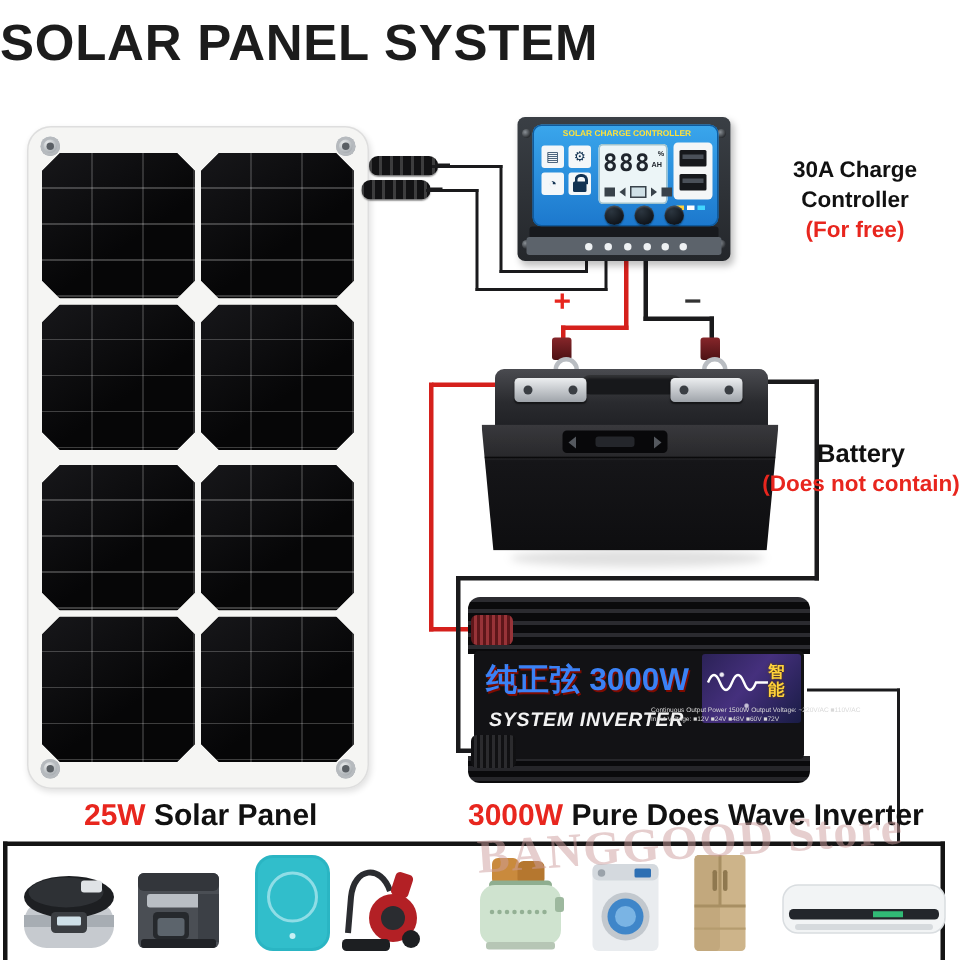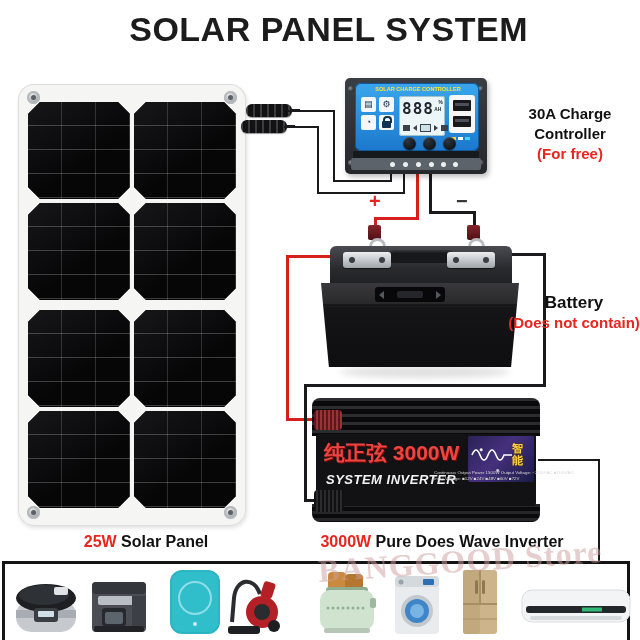--- a/index.html
+++ b/index.html
@@ -1,20 +1,20 @@
 <!DOCTYPE html>
 <html><head>
 <meta charset="utf-8">
 <style>
   html,body{margin:0;padding:0;}
   #stage{position:relative;width:640px;height:640px;background:#ffffff;overflow:hidden;
          font-family:"Liberation Sans",sans-serif;}
 
   
-  .title{position:absolute;left:0;top:10px;width:528px;text-align:right;
+  .title{position:absolute;left:0;top:10px;width:528px;text-align:left;
          font-size:34px;font-weight:900;color:#1c1c1c;letter-spacing:.5px;}
   .subtitle{position:absolute;left:0;top:47px;width:640px;text-align:center;
             font-size:19px;color:#2a2a2a;letter-spacing:1px;}
 
   
   .panel-frame{position:absolute;left:18px;top:84px;width:228px;height:442px;
                background:#f5f5f3;border-radius:16px;
                box-shadow:inset 0 0 0 1px #dedede,1px 2px 4px rgba(0,0,0,.12);}
   .grommet{position:absolute;width:13px;height:13px;border-radius:50%;
            background:radial-gradient(circle at 40% 35%,#eceeef,#9aa0a5 70%);
@@ -123,37 +123,37 @@
   .inv-fins-top{position:absolute;left:0;top:0;width:228px;height:38px;border-radius:8px 8px 0 0;
                 background:repeating-linear-gradient(to bottom,#2b2b30 0 3px,#0a0a0c 3px 8px);}
   .inv-fins-bot{position:absolute;left:0;top:106px;width:228px;height:18px;border-radius:0 0 8px 8px;
                 background:repeating-linear-gradient(to bottom,#26262a 0 3px,#0a0a0c 3px 7px);}
   .inv-face{position:absolute;left:4px;top:36px;width:220px;height:72px;background:#121215;border-radius:3px;}
   .inv-galaxy{position:absolute;left:152px;top:2px;width:66px;height:46px;border-radius:2px;
               background:radial-gradient(circle at 20% 30%,rgba(255,255,255,.9) 0 1px,transparent 2px),
                          radial-gradient(circle at 70% 20%,rgba(255,255,255,.8) 0 1px,transparent 2px),
                          radial-gradient(circle at 45% 75%,rgba(255,255,255,.7) 0 1px,transparent 2px),
                          linear-gradient(130deg,#2b2257,#45307d 45%,#191c45);}
-  .inv-cn{position:absolute;left:8px;top:5px;font-size:21px;font-weight:900;color:#ef4444;
+  .inv-cn{position:absolute;left:8px;top:5px;font-size:21px;font-weight:900;color:#3b82f6;
           white-space:nowrap;text-shadow:1px 1px 0 #7e0b00;z-index:2;}
   .inv-wave{position:absolute;left:155px;top:10px;z-index:3;}
   .inv-brand{position:absolute;left:196px;top:8px;width:20px;font-size:11px;font-weight:bold;
              color:#ffd23a;line-height:12px;z-index:3;text-shadow:0 0 2px #5a3c00;}
   .inv-name{position:absolute;left:10px;top:38px;font-size:13px;font-weight:bold;font-style:italic;
             color:#f2f2f2;letter-spacing:.5px;}
   .inv-specs{position:absolute;left:118px;top:36px;width:190px;color:#d8d8d8;font-size:8px;
              line-height:11px;transform:scale(.55);transform-origin:left top;white-space:nowrap;}
   .inv-term{position:absolute;z-index:6;border-radius:4px;
             background-image:repeating-linear-gradient(to right,rgba(0,0,0,.35) 0 2px,rgba(255,255,255,.08) 2px 4px);}
   .inv-term.red{left:2px;top:12px;width:28px;height:20px;background-color:#8f2227;}
   .inv-term.blk{left:2px;top:92px;width:30px;height:22px;background-color:#19191c;}
 
   
-  .caption{position:absolute;top:533px;font-size:16px;font-weight:bold;color:#111;
-           text-align:center;z-index:6;white-space:nowrap;}
+  .caption{position:absolute;top:533px;font-size:20px;font-weight:bold;color:#111;
+           z-index:6;white-space:nowrap;}
   .caption .hl{color:#e8261e;}
   .strip-line{position:absolute;background:#141414;z-index:4;}
   .watermark{position:absolute;left:318px;top:543px;z-index:8;font-family:"Liberation Serif",serif;
              font-size:32px;font-weight:bold;color:rgba(205,158,158,.5);
              transform:rotate(-4deg);white-space:nowrap;letter-spacing:1px;}
 
   .appl{position:absolute;z-index:5;}
 </style>
 </head>
 <body>

